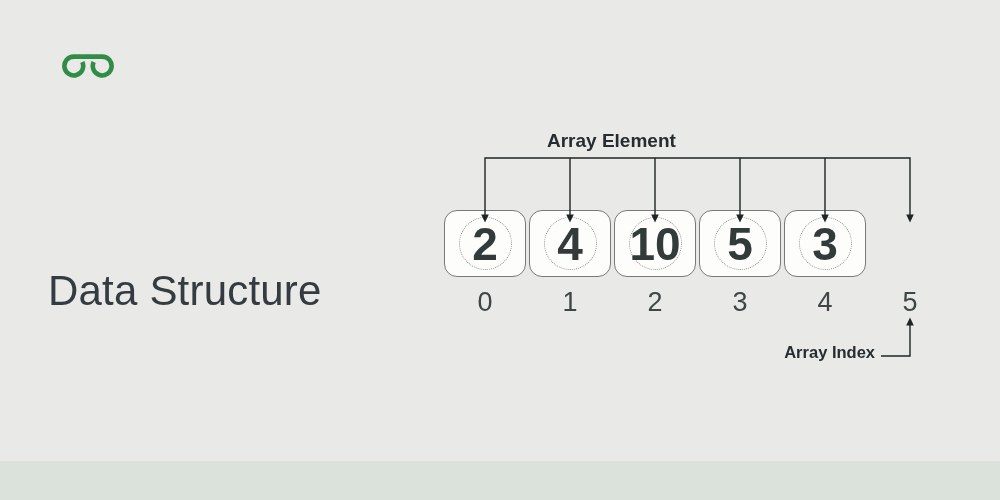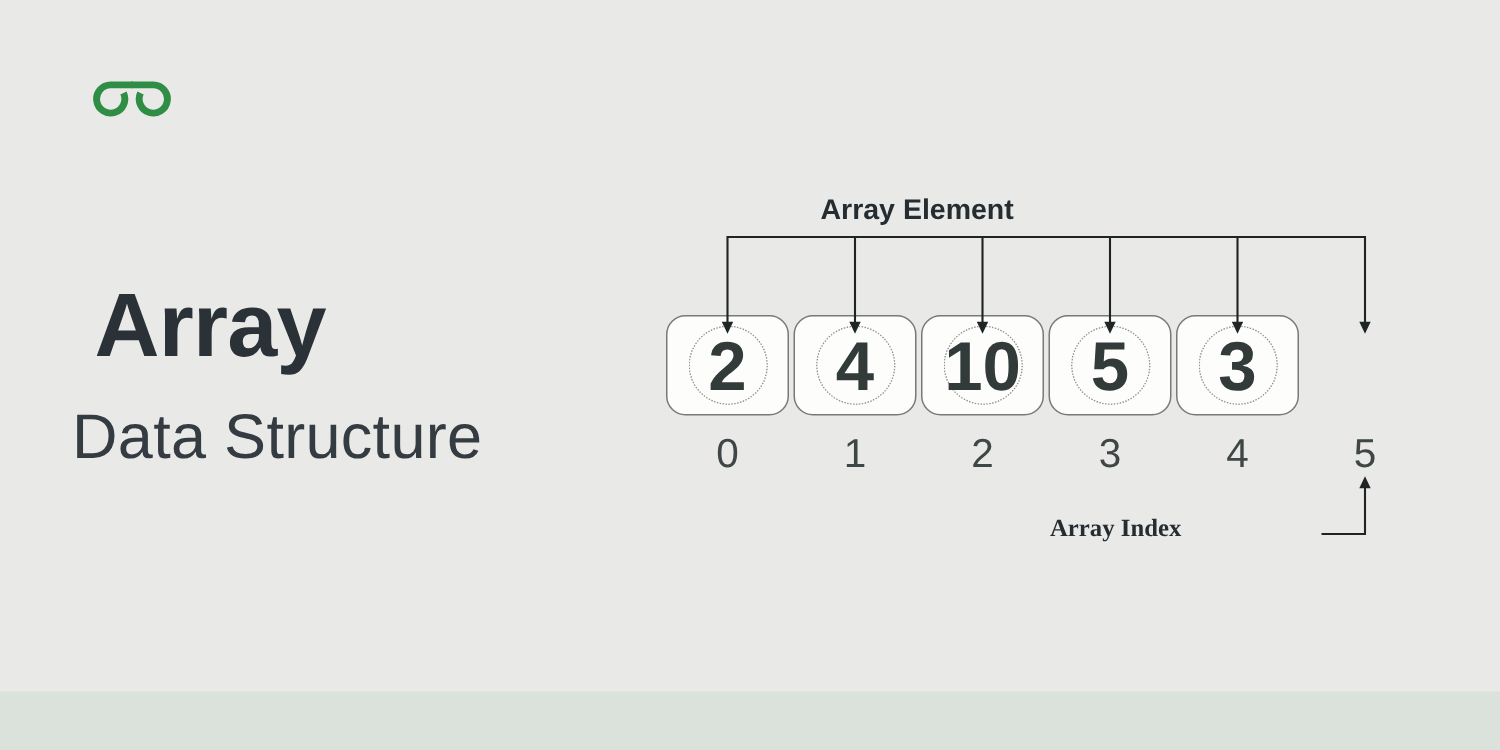--- a/index.html
+++ b/index.html
@@ -55,39 +55,37 @@
     position:absolute;left:444px;top:288px;
     display:flex;gap:3px;
   }
   .cell-index{
     width:82px;text-align:center;
     font-size:27px;line-height:28px;font-weight:500;
     color:var(--index-text,#3f4646);
   }
   .index-label{
     position:absolute;left:700px;top:343px;width:175px;
-    text-align:left;font-size:16.5px;line-height:18px;font-weight:700;
+    text-align:right;font-size:16.5px;line-height:18px;font-weight:700;
     color:var(--label-text,#262d31);
-    font-family:Liberation Serif, serif;
   }
   .arrows{position:absolute;left:0;top:0;pointer-events:none;}
 </style>
 </head>
 <body>
 
 <div class="canvas">
 
   <div class="footer-strip"></div>
 
   <svg class="logo" width="52" height="29" viewBox="0 0 52 29" fill="none">
     <path d="M26.5 6.6 H11.8 A9.4 9.4 0 1 0 20.32 12.03" stroke="var(--logo-green,#2f8d46)" stroke-width="4.6" fill="none"></path>
     <path d="M25.5 6.6 H40.2 A9.4 9.4 0 1 1 31.68 12.03" stroke="var(--logo-green,#2f8d46)" stroke-width="4.6" fill="none"></path>
   </svg>
 
-  <div class="hero-title">Array</div>
   <div class="hero-subtitle">Data Structure</div>
 
   <div class="element-label">Array Element</div>
   <div class="index-label">Array Index</div>
 
   <div class="boxes">
       <div class="box">
       <div class="value-circle">
         <span class="cell-value">2</span>
       </div>

